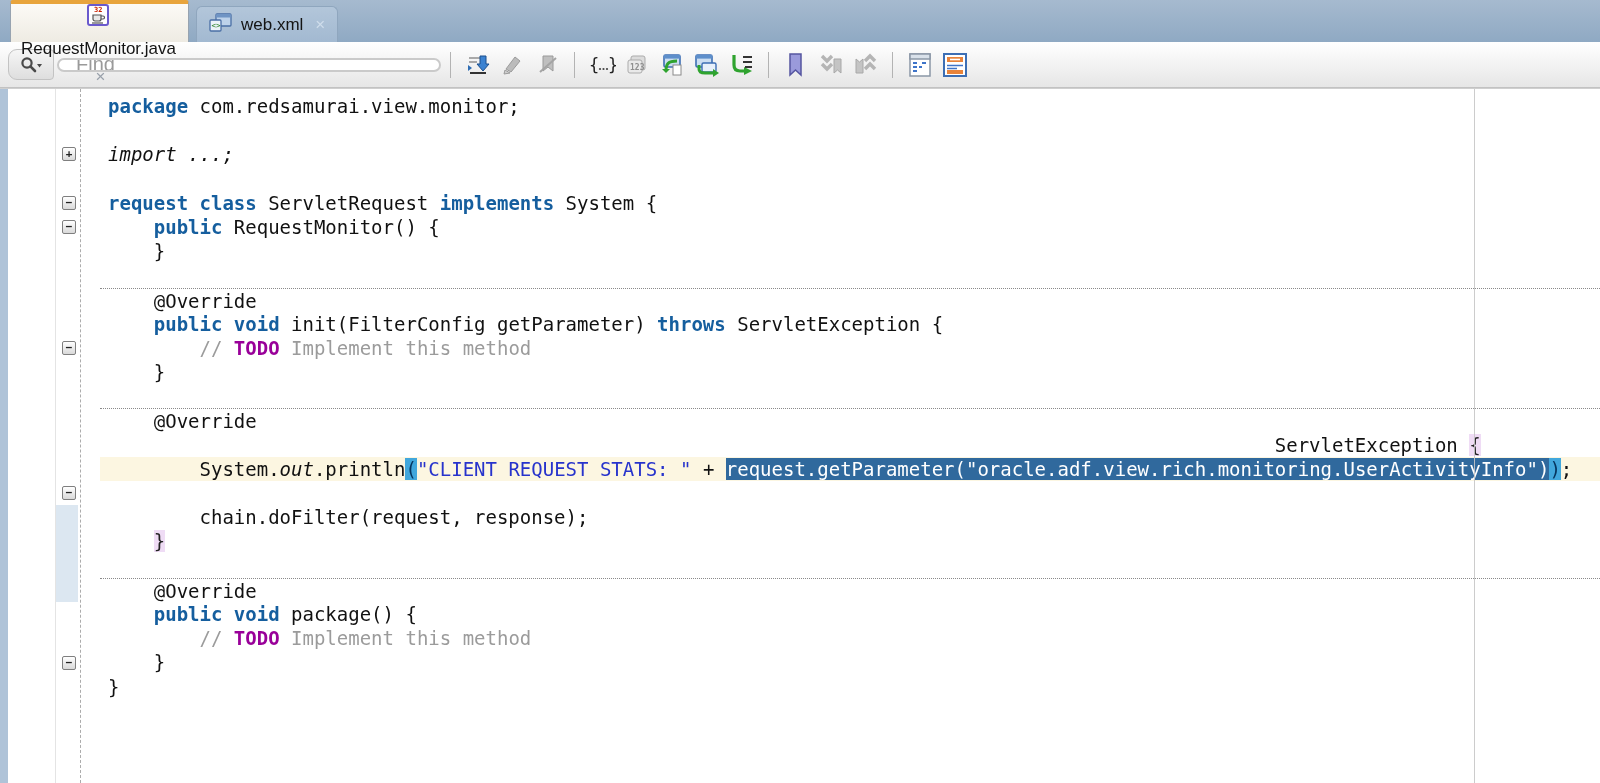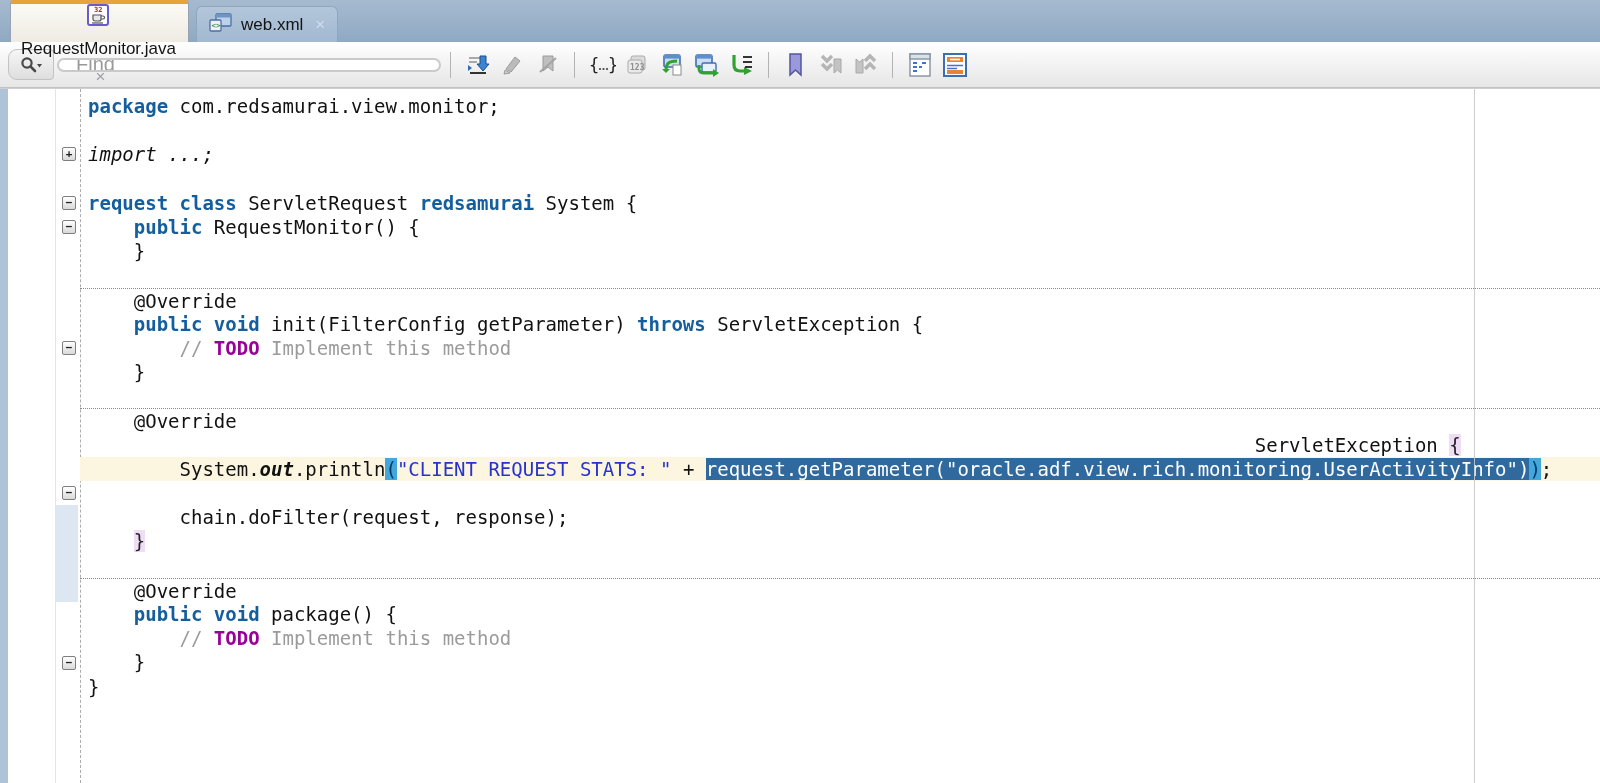--- a/index.html
+++ b/index.html
@@ -41,26 +41,26 @@
   .left-strip{position:absolute;left:0;top:0;bottom:0;width:8px;background:#AFC3D8;z-index:4;}
   .gutter-border{position:absolute;left:55px;top:0;bottom:0;width:1px;background:#E4E4E4;z-index:1;}
   .indent-guide{position:absolute;left:80px;top:0;bottom:0;width:0;border-left:1px dashed #ACACAC;z-index:2;}
   .margin-line{position:absolute;left:1474px;top:0;bottom:0;width:1px;background:#C6C6C6;opacity:.9;z-index:6;}
   .fold-strip{position:absolute;left:56px;width:22px;background:#DCE7F1;z-index:2;}
   .fold{position:absolute;left:62px;width:14px;height:14px;background:linear-gradient(#FFFFFF,#D9D9D9);
     border:1px solid #7F7F7F;border-radius:2px;font:bold 11px/12px "DejaVu Sans Mono",monospace;
     text-align:center;color:#222;z-index:3;cursor:pointer;}
   .lines{position:absolute;left:0;top:5px;right:0;z-index:2;}
   .line{height:24.2px;line-height:24.2px;white-space:pre;font:19px/24.2px "DejaVu Sans Mono",monospace;
-    color:#111;margin-left:80px;padding-left:8px;position:relative;}
+    color:#111;margin-left:100px;padding-left:8px;position:relative;}
   .line.sep{border-top:1px dotted #8A8A8A;}
   .line.current{background:var(--linebg);}
   .k{color:var(--kw);font-weight:bold;}
   .it{font-style:italic;}
-  .bi{font-weight:bold;font-style:italic;}
+  .bi{font-weight:normal;font-style:italic;}
   .str{color:var(--str);}
   .cm{color:var(--cm);}
   .td{color:var(--todo);font-weight:bold;}
   .sel{background:var(--selbg);color:#FFFFFF;}
   .ph{background:var(--parenbg);color:#06355E;}
   .bh{background:var(--bracebg);color:#222;}
 </style>
 </head>
 <body>
 
@@ -208,21 +208,21 @@
 <div class="editor">
   <div class="left-strip"></div>
   <div class="gutter-border"></div>
   <div class="fold-strip" id="fold-strip" style="top: 416.4px; height: 96.8px;"></div>
   <div class="indent-guide"></div>
   <div class="lines" id="code-lines">
       <div class="line"><span class="k">package</span><span> com.redsamurai.view.monitor;</span></div>
       <div class="line"></div>
       <div class="line"><span class="it">import ...;</span></div>
       <div class="line"></div>
-      <div class="line"><span class="k">request class</span><span> ServletRequest </span><span class="k">redsamurai</span><span> System {</span></div>
+      <div class="line"><span class="k">request class</span><span> ServletRequest </span><span class="k">implements</span><span> System {</span></div>
       <div class="line"><span>    </span><span class="k">public</span><span> RequestMonitor() {</span></div>
       <div class="line"><span>    }</span></div>
       <div class="line"></div>
       <div class="line sep"><span>    @Override</span></div>
       <div class="line"><span>    </span><span class="k">public void</span><span> init(FilterConfig getParameter) </span><span class="k">throws</span><span> ServletException {</span></div>
       <div class="line"><span>        </span><span class="cm">// </span><span class="td">TODO</span><span class="cm"> Implement this method</span></div>
       <div class="line"><span>    }</span></div>
       <div class="line"></div>
       <div class="line sep"><span>    @Override</span></div>
       <div class="line"><span>                                                                                                      </span><span>ServletException </span><span class="bh">{</span></div>

